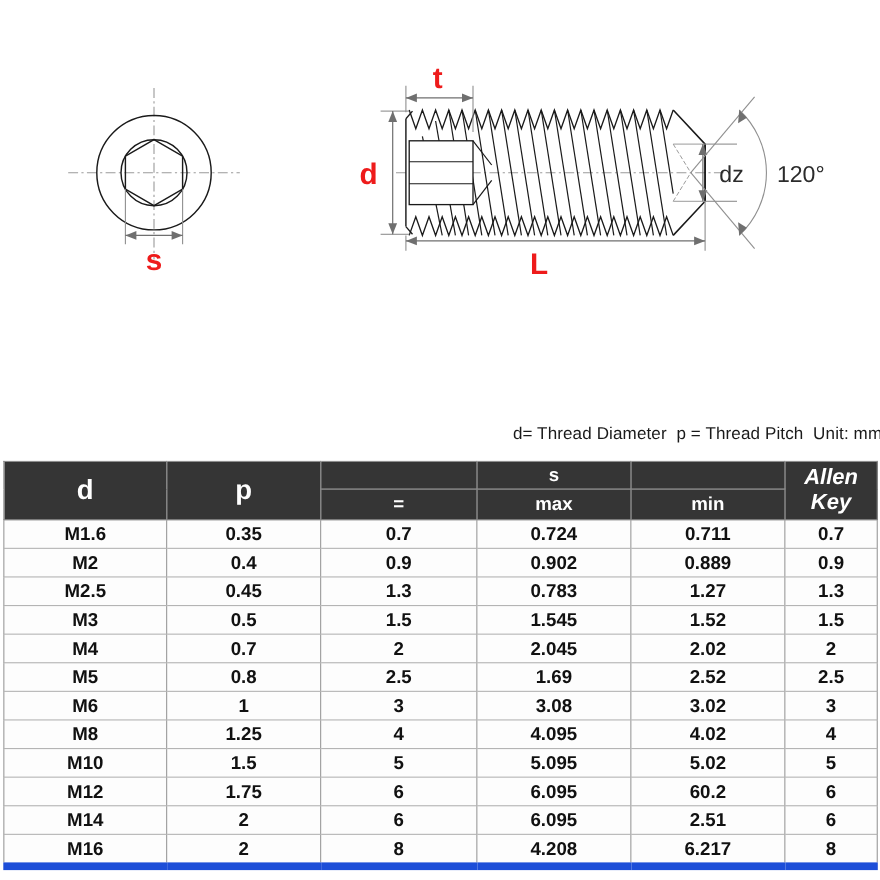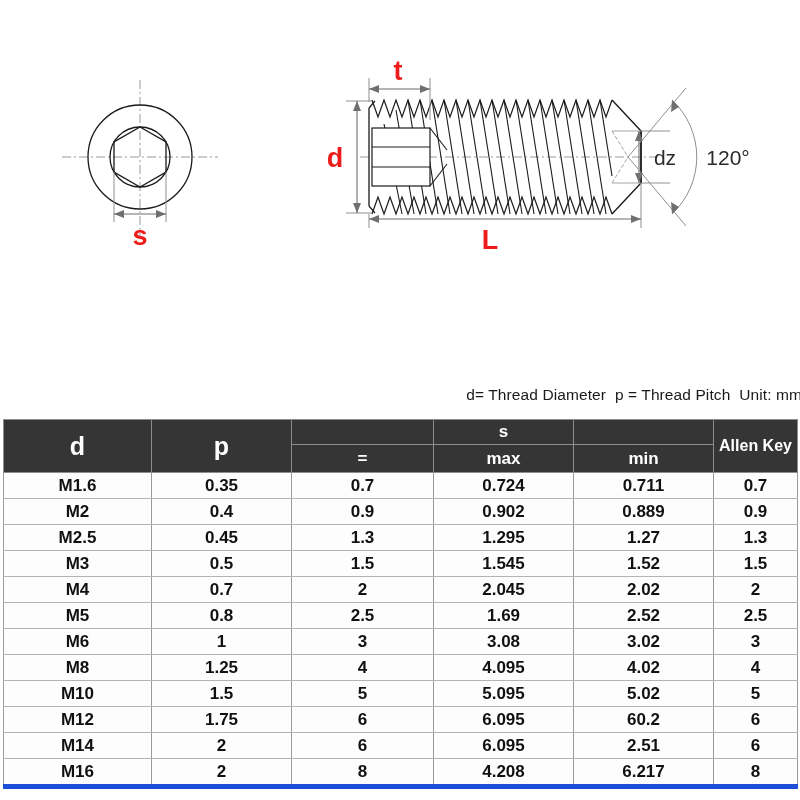--- a/index.html
+++ b/index.html
@@ -87,39 +87,40 @@
   }
   th.h-s {
     font-size: 17px;
     height: 24px;
   }
   th.h-sub {
     font-size: 17px;
     height: 26px;
   }
   th.h-allen {
-    font-size: 16px;
+    font-size: 20px;
     height: 52px;
+    font-style: italic;
   }
   th.h-blank {
     height: 24px;
   }
   
   table#spec-table tbody td {
     background: #fdfdfd;
     color: #111111;
     font-weight: bold;
     font-size: 17px;
     height: 25px;
     border: 1px solid #9a9a9a;
     border-top-color: #b4b4b4;
     border-bottom-color: #b4b4b4;
   }
   table#spec-table tbody tr:last-child td {
-    border-bottom: 5px solid #1d4ed8;
+    border-bottom: 7px solid #1d4ed8;
   }
   
   col.c-d     { width: 148px; }
   col.c-p     { width: 140px; }
   col.c-seq   { width: 142px; }
   col.c-smax  { width: 140px; }
   col.c-smin  { width: 140px; }
   col.c-allen { width: 84px; }
 </style>
 </head>
@@ -316,21 +317,21 @@
           <td>0.4</td>
           <td>0.9</td>
           <td>0.902</td>
           <td>0.889</td>
           <td>0.9</td>
         </tr>
         <tr>
           <td>M2.5</td>
           <td>0.45</td>
           <td>1.3</td>
-          <td>1.295</td>
+          <td>0.783</td>
           <td>1.27</td>
           <td>1.3</td>
         </tr>
         <tr>
           <td>M3</td>
           <td>0.5</td>
           <td>1.5</td>
           <td>1.545</td>
           <td>1.52</td>
           <td>1.5</td>

